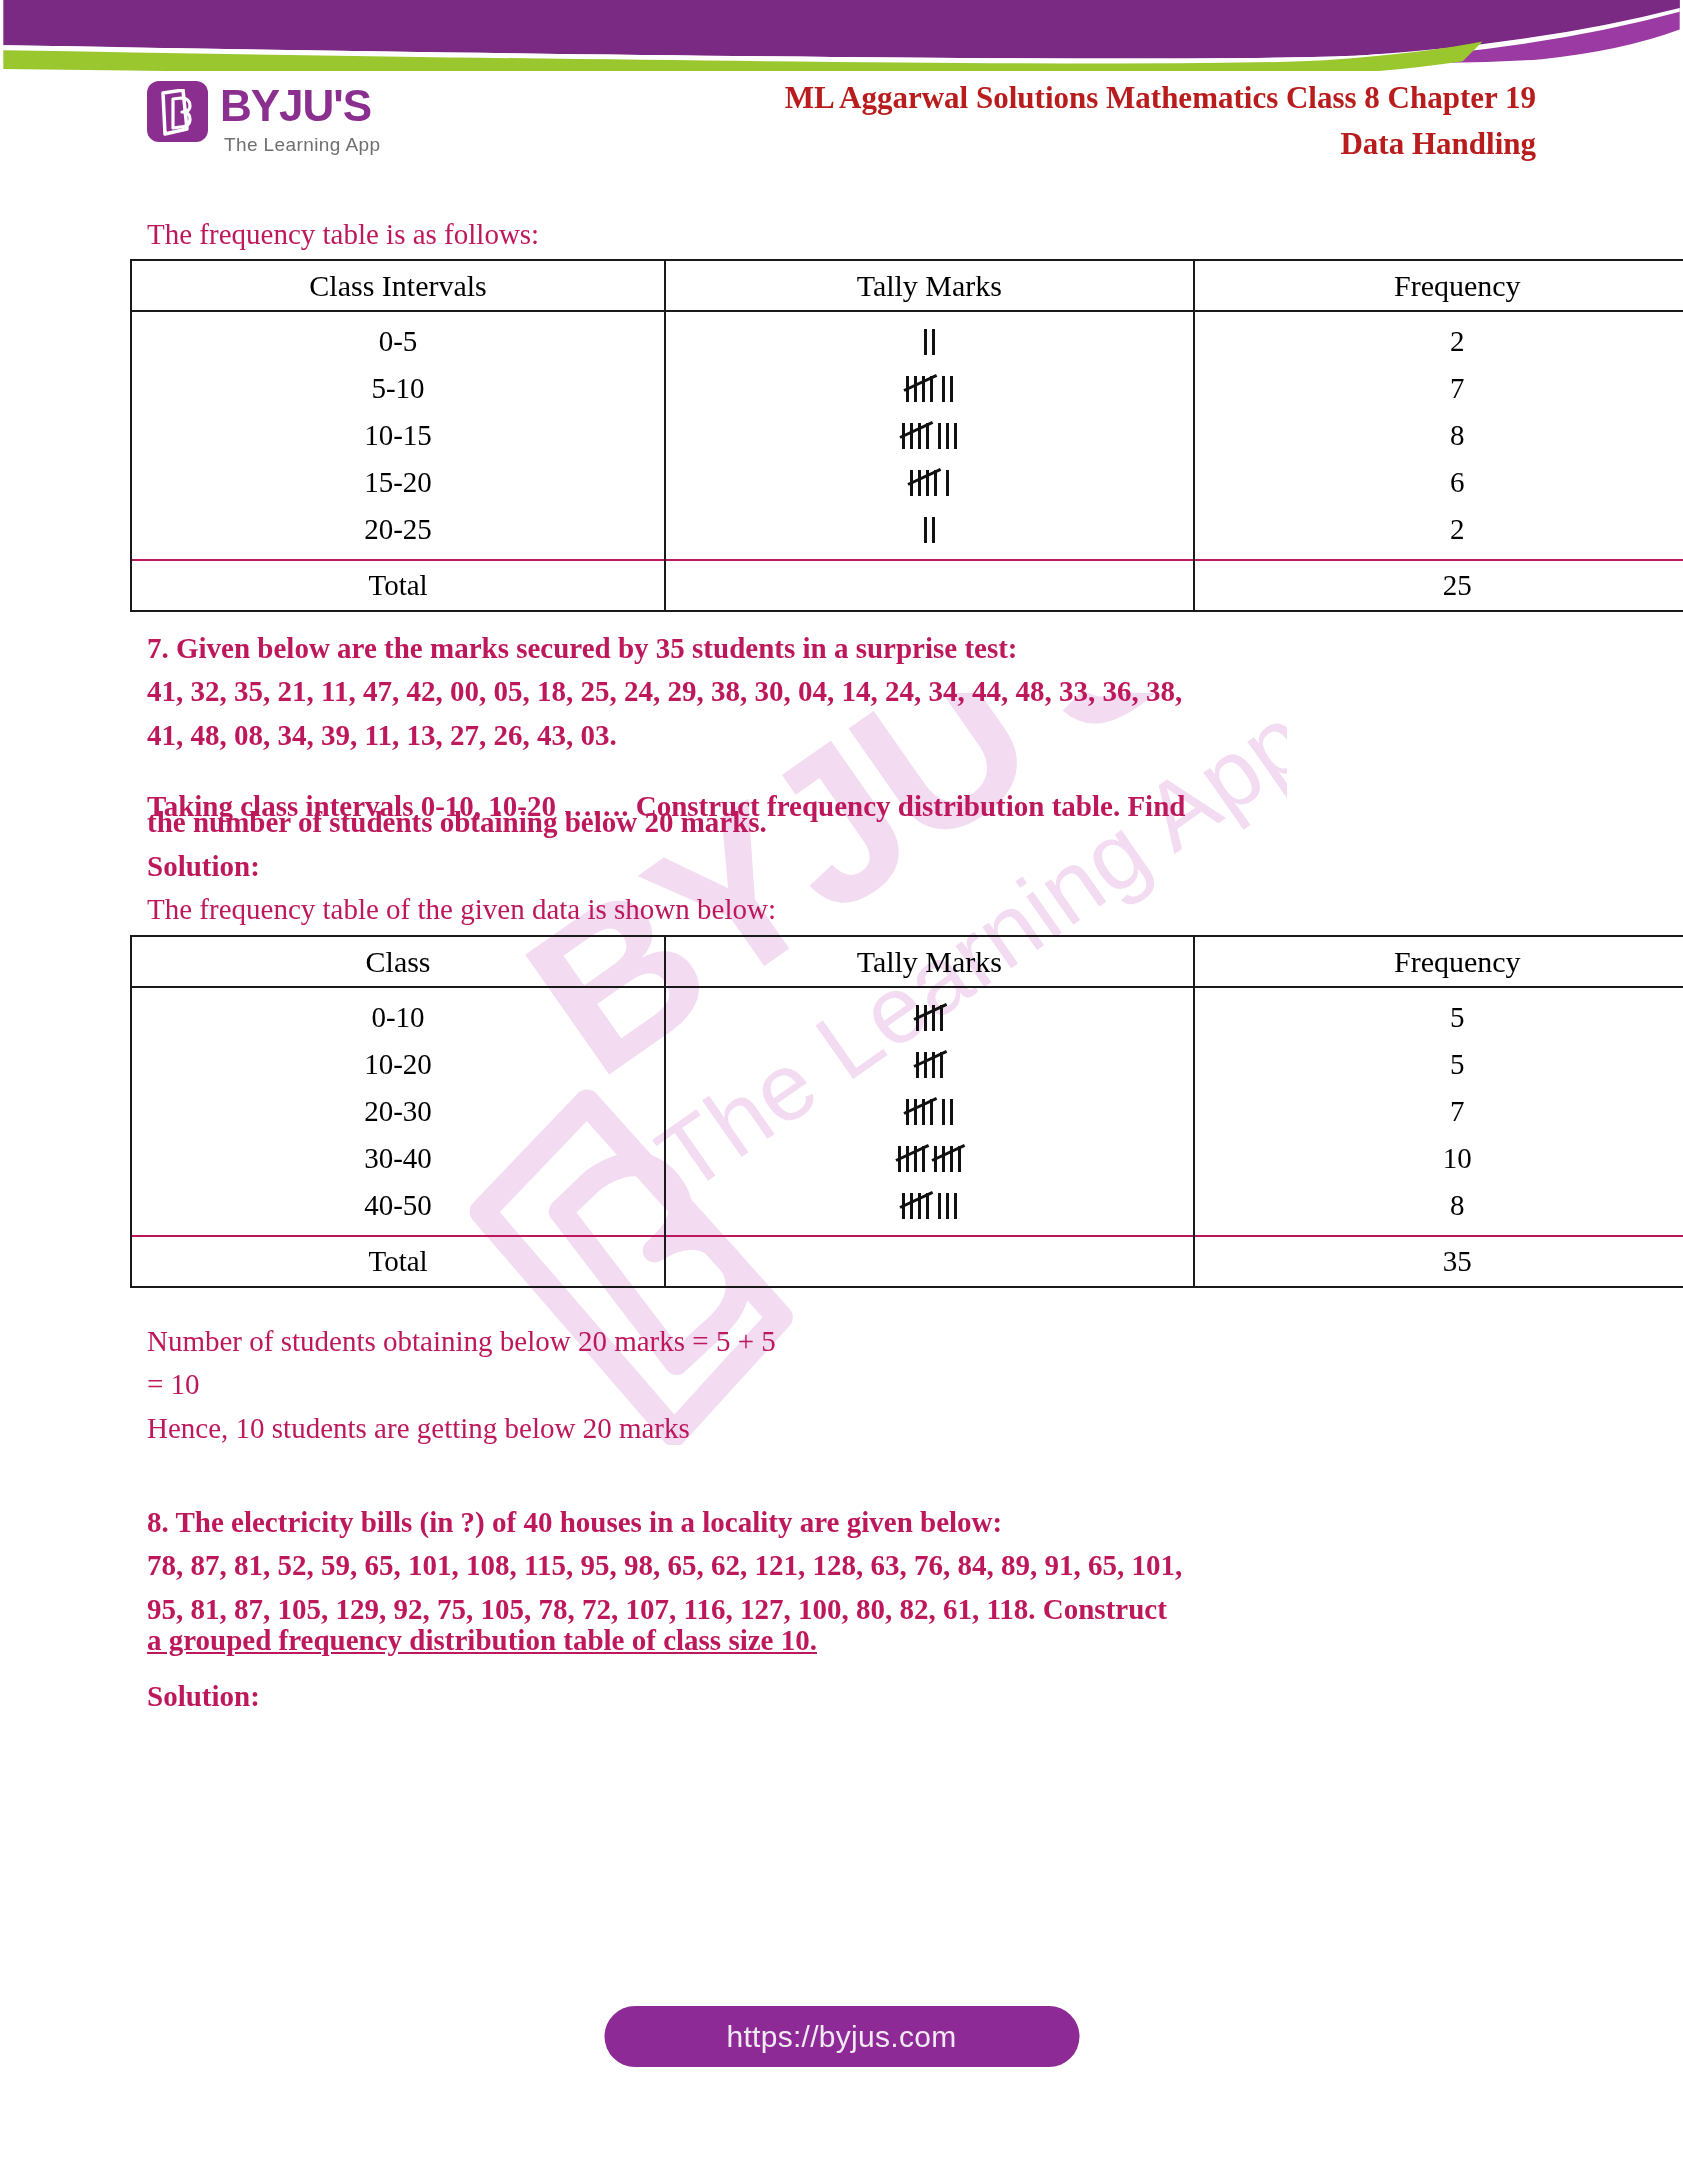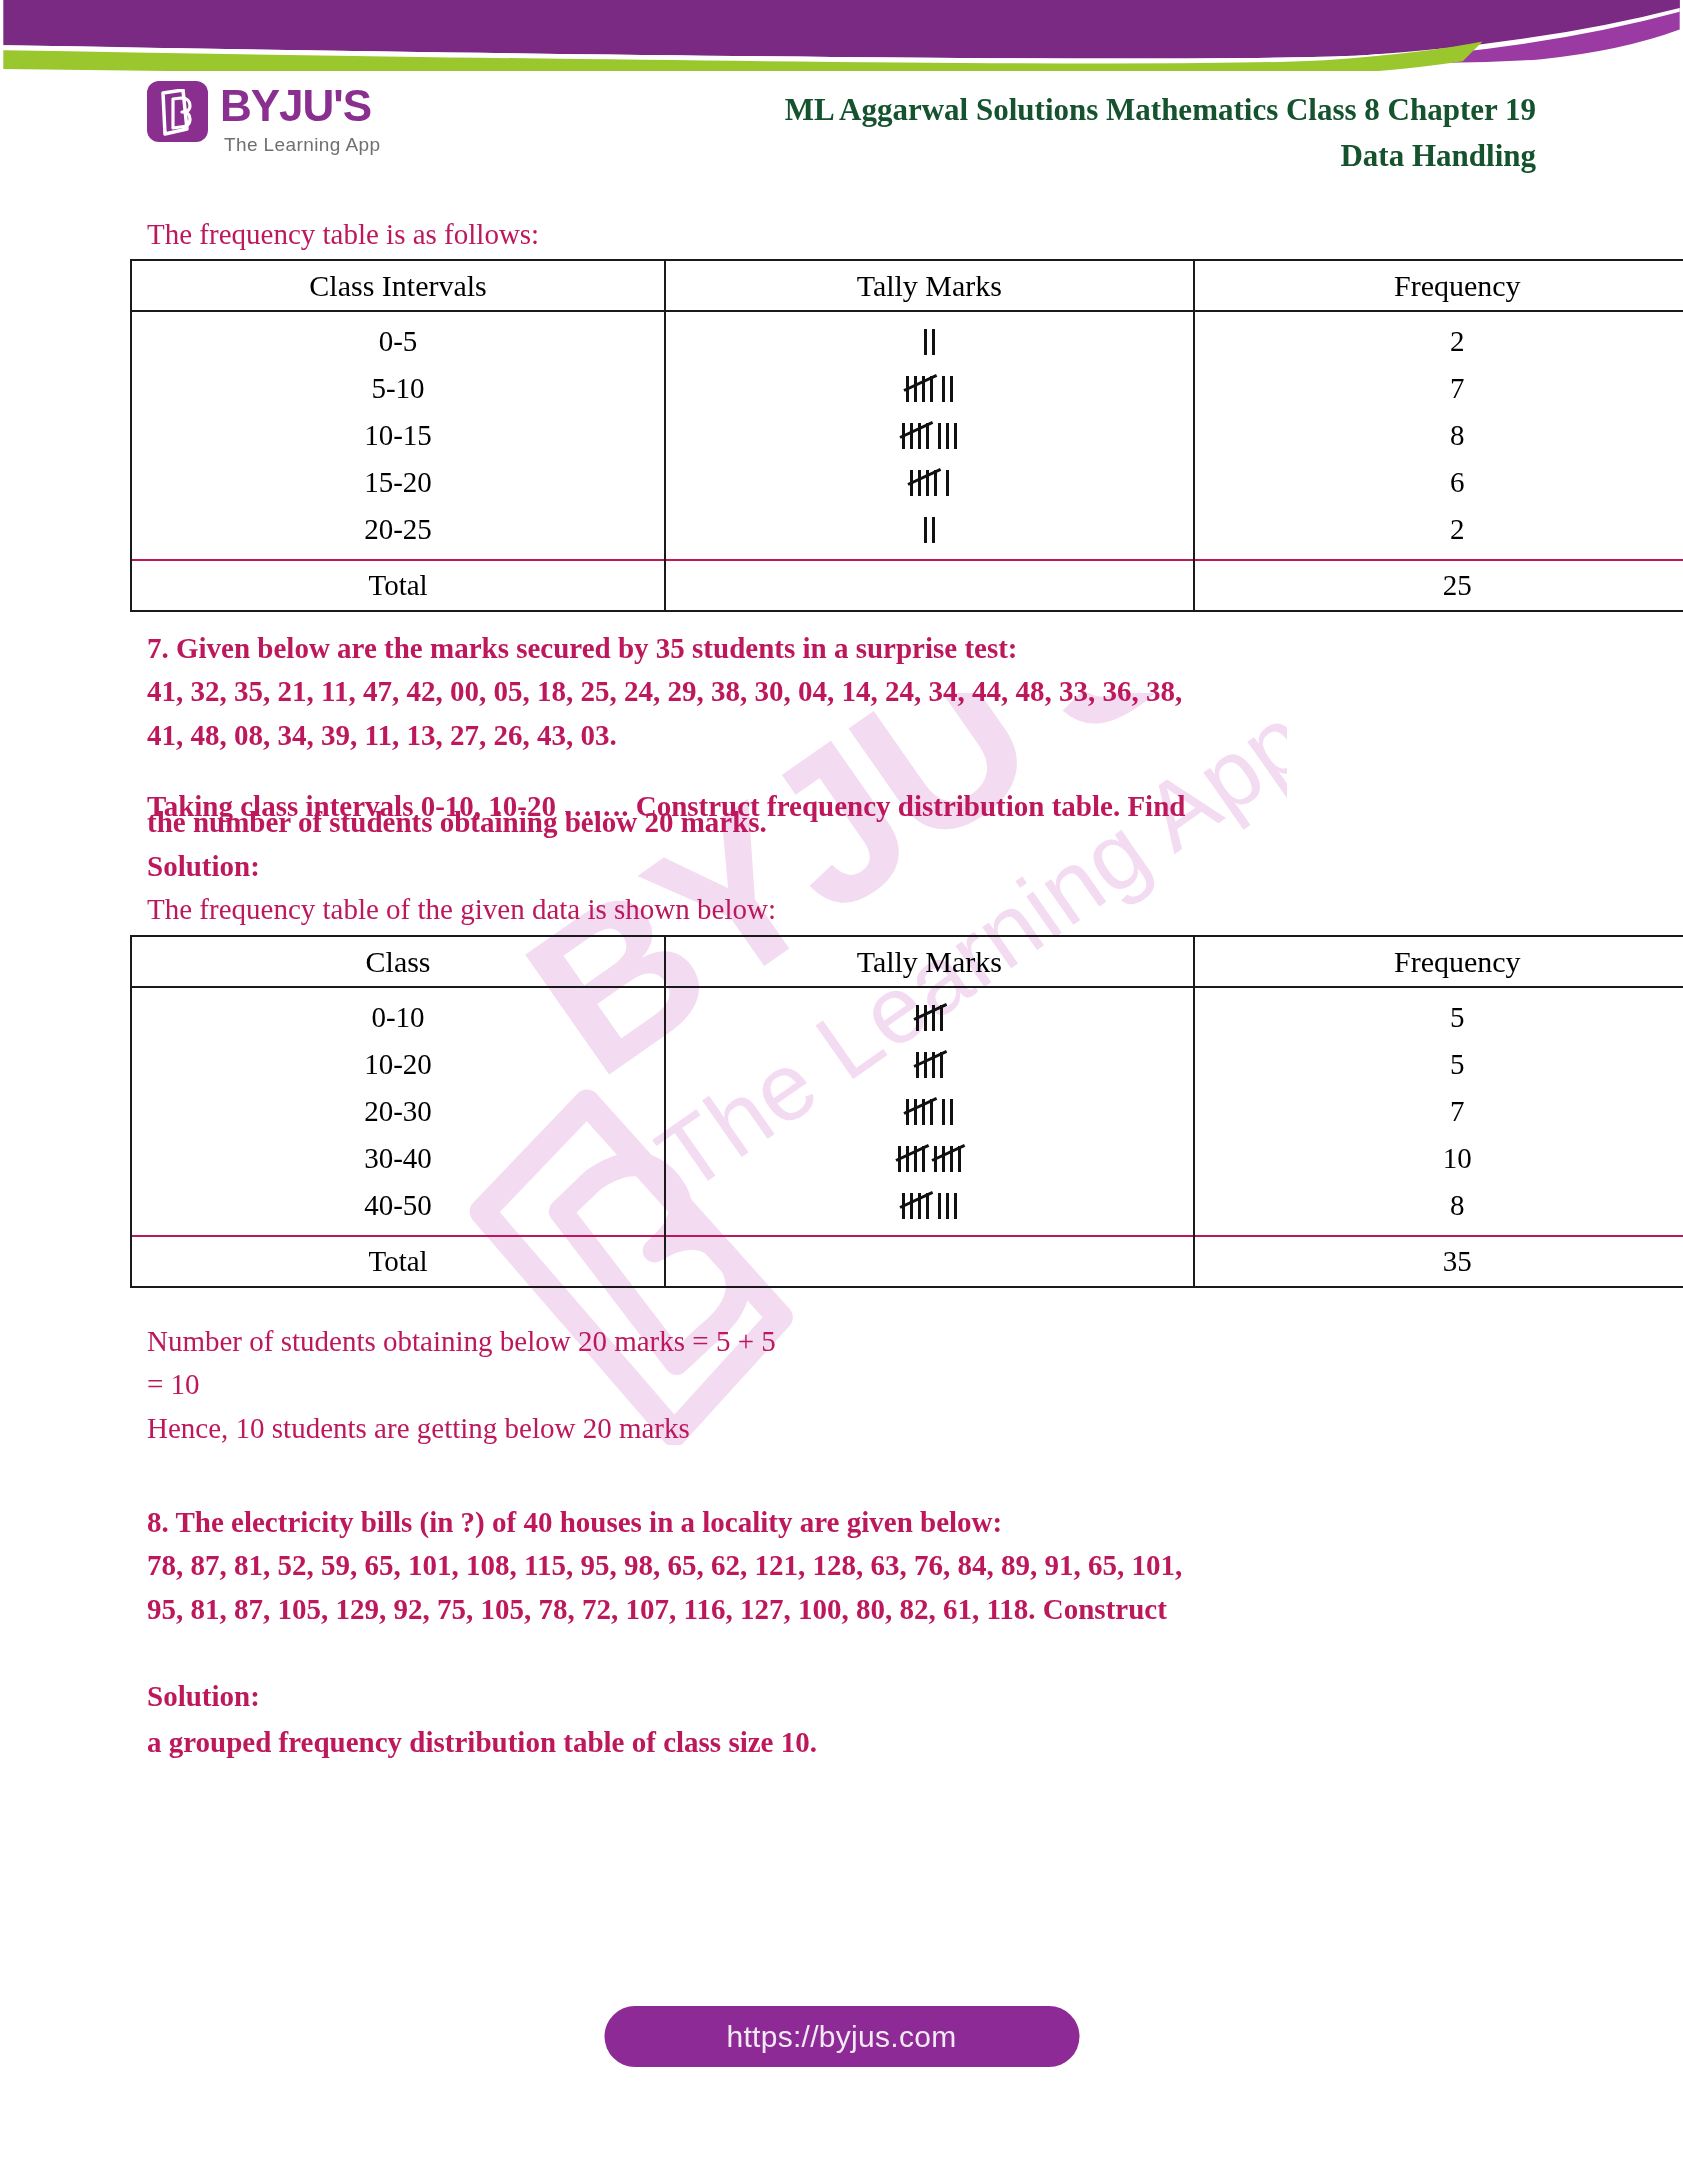--- a/index.html
+++ b/index.html
@@ -70,27 +70,27 @@
     left: 77px; top: 55px;
     font-family: "Liberation Sans", sans-serif;
     font-size: 19px;
     color: #6f6f6f;
     letter-spacing: 0.4px;
   }
 
   .doc-title {
     position: absolute;
     right: 147px;
-    top: 16px;
+    top: 4px;
     text-align: right;
     font-family: "Liberation Serif", serif;
     font-weight: bold;
     font-size: 31px;
     line-height: 46px;
-    color: #14532d;
+    color: #b91c1c;
     white-space: nowrap;
   }
 
   
   .watermark {
     position: absolute;
     left: 396px;
     top: 693px;
     width: 891px;
     height: 752px;
@@ -449,21 +449,21 @@
       </tfoot>
     </table>
 
     <div class="para" style="top:1319px;">Number of students obtaining below 20 marks = 5 + 5</div>
     <div class="para" style="top:1362px;">= 10</div>
     <div class="para" style="top:1406px;">Hence, 10 students are getting below 20 marks</div>
 
     <div class="para bold" style="top:1500px;">8. The electricity bills (in ?) of 40 houses in a locality are given below:</div>
     <div class="para bold" style="top:1543px;">78, 87, 81, 52, 59, 65, 101, 108, 115, 95, 98, 65, 62, 121, 128, 63, 76, 84, 89, 91, 65, 101,</div>
     <div class="para bold" style="top:1587px;">95, 81, 87, 105, 129, 92, 75, 105, 78, 72, 107, 116, 127, 100, 80, 82, 61, 118. Construct</div>
-    <div class="para bold" style="top:1720px;">a grouped frequency distribution table of class size 10.</div>
+    <div class="para bold" style="top:1618px;text-decoration:underline;">a grouped frequency distribution table of class size 10.</div>
     <div class="para bold" style="top:1674px;">Solution:</div>
 
   </div>
 
   <div class="footer-pill">
     <span>https://byjus.com</span>
   </div>
 
 </div>
 

